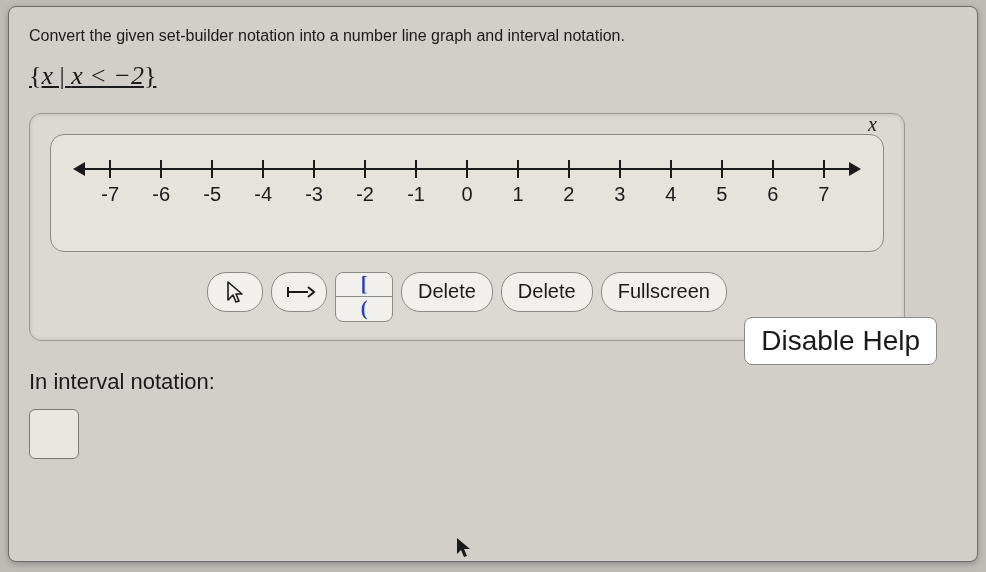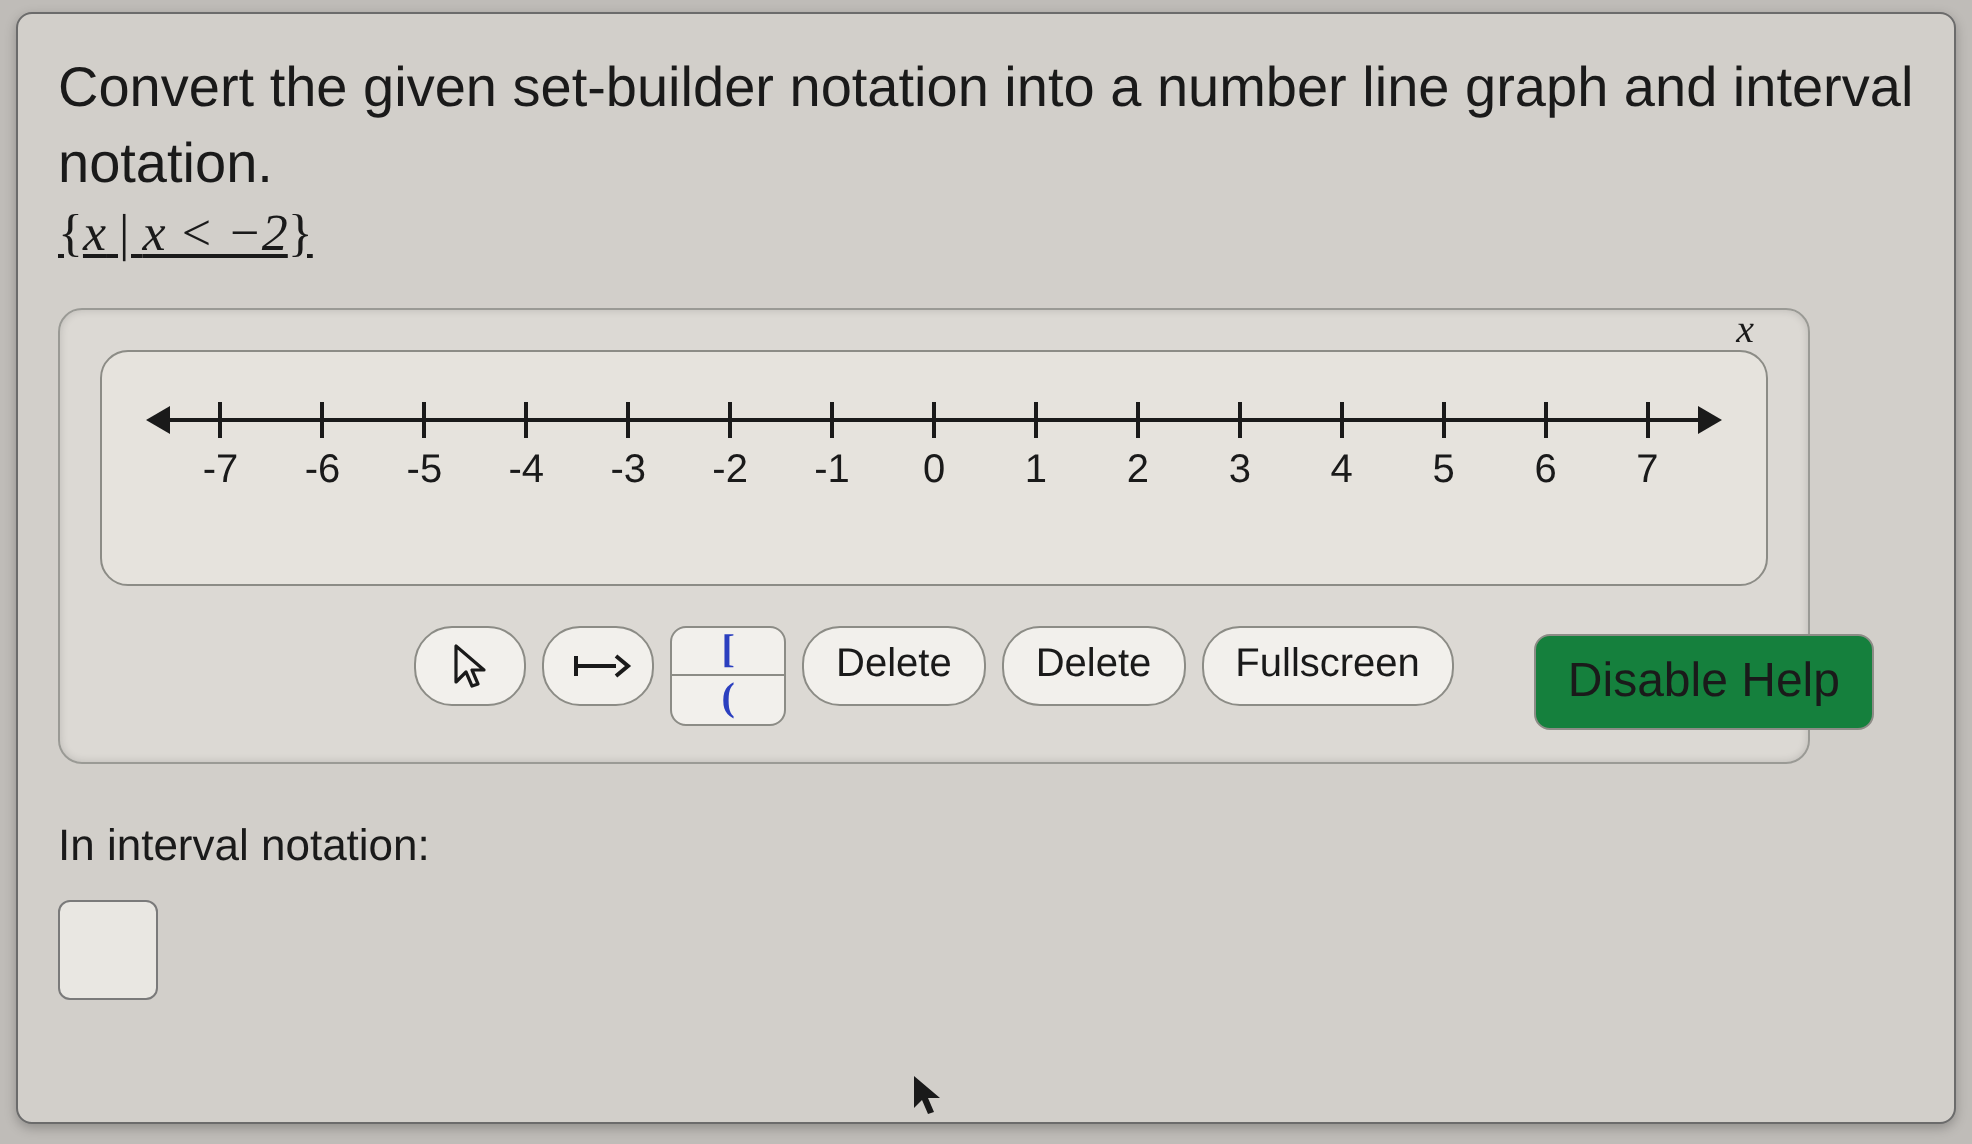--- a/index.html
+++ b/index.html
@@ -16,23 +16,23 @@
   .card {
     background: #d2cfca;
     border: 1px solid #6b6b6b;
     border-radius: 8px;
     padding: 18px 20px;
     box-shadow: 0 2px 6px rgba(0,0,0,.25);
     height: 556px;
     position: relative;
   }
   .question {
-    font-size: 28px;
+    font-size: 16px;
     line-height: 1.35;
-    margin-bottom: 1px;
+    margin-bottom: 14px;
   }
   .math {
     font-family: "Times New Roman", serif;
     font-size: 26px;
     margin-bottom: 22px;
     text-decoration: underline;
   }
   .play-panel {
     background: #dcd9d4;
     border: 1px solid #9a9a95;
@@ -100,29 +100,29 @@
     font-size:20px;
     display:flex;
     align-items:center;
     justify-content:center;
     width:56px;
     cursor:pointer;
   }
   .stack .half:first-child { border-bottom:1px solid #8c8c86; }
   .row2 { position:absolute; right:40px; top:310px; }
   .disable-help {
-    background:#15803d;
+    background:#ffffff;
     border:1px solid #8c8c86;
     border-radius:8px;
     height:48px;
     padding:0 16px;
     display:flex;
     align-items:center;
     justify-content:center;
-    font-size:24px;
+    font-size:28px;
     cursor:pointer;
   }
   .interval-label { font-size:22px; margin-top:28px; }
   .answer-box {
     width:50px; height:50px;
     border:1px solid #7a7a7a;
     border-radius:6px;
     background:#e9e7e2;
     margin-top:14px;
     cursor:text;

